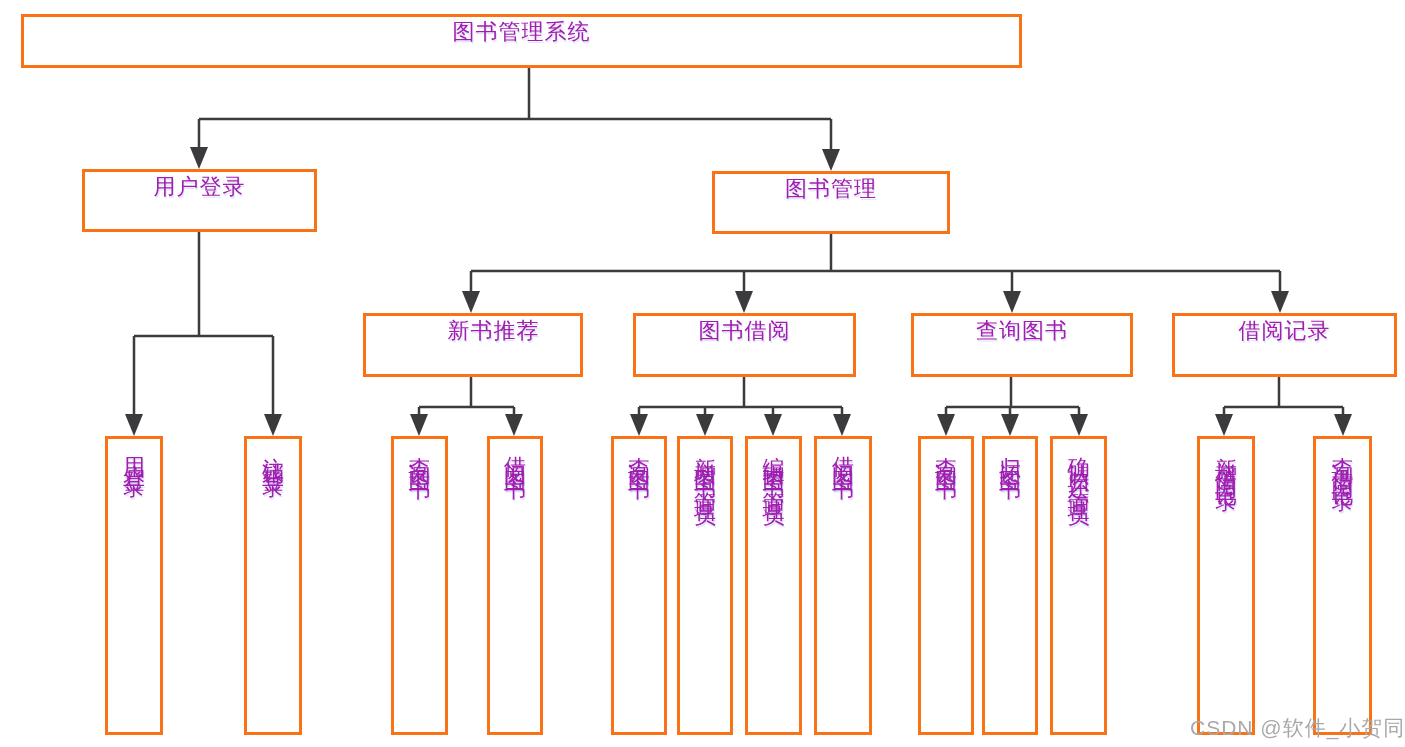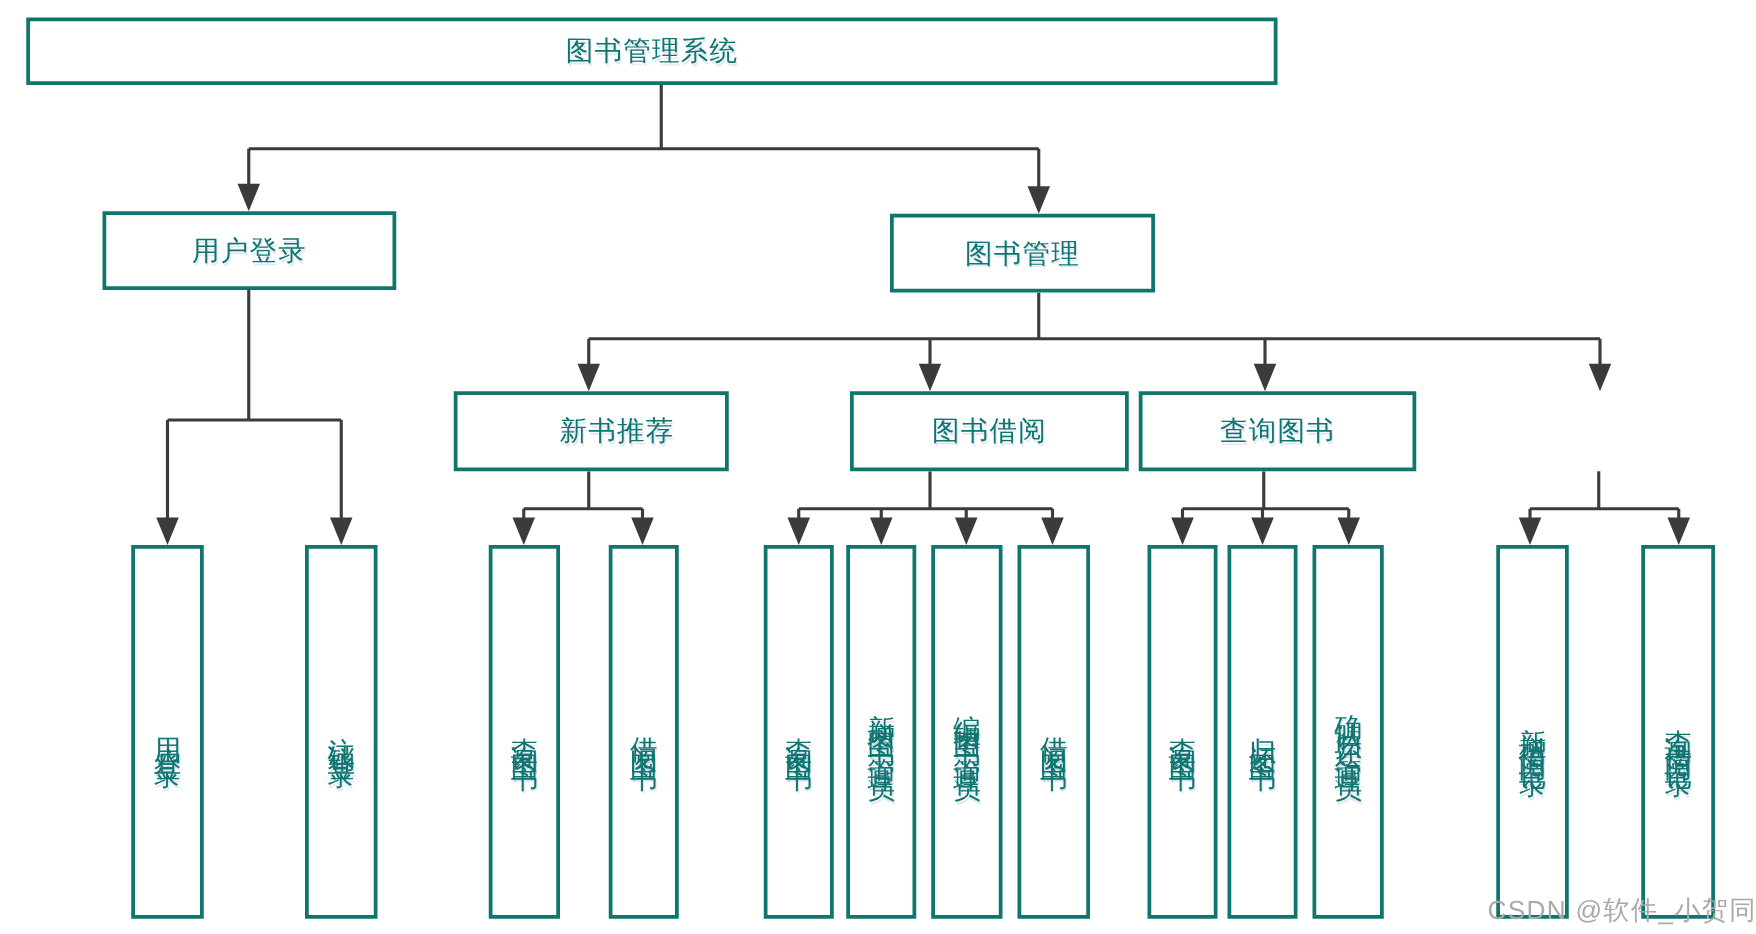--- a/index.html
+++ b/index.html
@@ -15,45 +15,45 @@
     background: #ffffff;
   }
   #connectors {
     position: absolute; left: 0; top: 0;
     width: 1405px; height: 747px;
     pointer-events: none;
   }
   .box {
     position: absolute;
     box-sizing: border-box;
-    border: 3px solid #0f766e;
+    border: 3px solid #f97316;
     background: #ffffff;
     display: flex;
-    align-items: center;
+    align-items: flex-start;
     justify-content: center;
-    color: #0f766e;
+    color: #a21caf;
     font-size: 22px;
     letter-spacing: 1px;
     text-shadow: 1px 2px 0 rgba(115,145,225,0.22);
     z-index: 2;
   }
   .box-v span {
     writing-mode: vertical-rl;
     text-orientation: mixed;
     letter-spacing: 7px;
     line-height: 1;
   }
   
   .n-root  { left: 21px;  top: 14px;  width: 1001px; height: 54px; }
   
   .n-login { left: 82px;  top: 169px; width: 235px; height: 63px; }
-  .n-mgmt  { left: 712px; top: 171px; width: 212px; height: 63px; }
+  .n-mgmt  { left: 712px; top: 171px; width: 238px; height: 63px; }
   
   .n-newbook { left: 363px;  top: 313px; width: 220px; height: 64px; padding-left: 41px; }
-  .n-borrow  { left: 633px;  top: 313px; width: 223px; height: 64px; margin-left: 47px; }
+  .n-borrow  { left: 633px;  top: 313px; width: 223px; height: 64px; }
   .n-current { left: 911px;  top: 313px; width: 222px; height: 64px; }
   .n-records { left: 1172px; top: 313px; width: 225px; height: 64px; }
   
   .leaf { top: 436px; height: 299px; }
   .l-1a { left: 105px;  width: 58px; }
   .l-1b { left: 244px;  width: 58px; }
   .l-2a { left: 391px;  width: 57px; }
   .l-2b { left: 487px;  width: 56px; }
   .l-3a { left: 611px;  width: 56px; }
   .l-3b { left: 677px;  width: 56px; }
@@ -123,20 +123,23 @@
 
   <div class="box n-newbook">
     <span>新书推荐</span>
   </div>
   <div class="box n-borrow">
     <span>图书借阅</span>
   </div>
   <div class="box n-current">
     <span>查询图书</span>
   </div>
+  <div class="box n-records">
+    <span>借阅记录</span>
+  </div>
 
   <div class="box box-v leaf l-1a">
     <span>用户登录</span>
   </div>
   <div class="box box-v leaf l-1b">
     <span>注销登录</span>
   </div>
 
   <div class="box box-v leaf l-2a">
     <span>查询图书</span>

